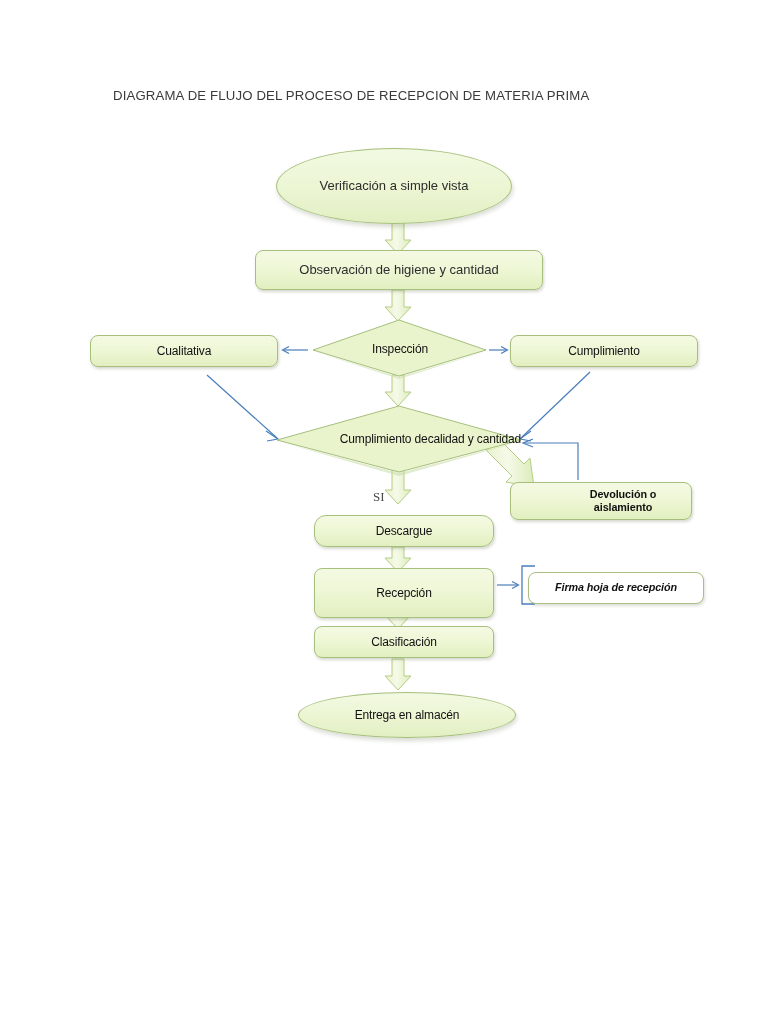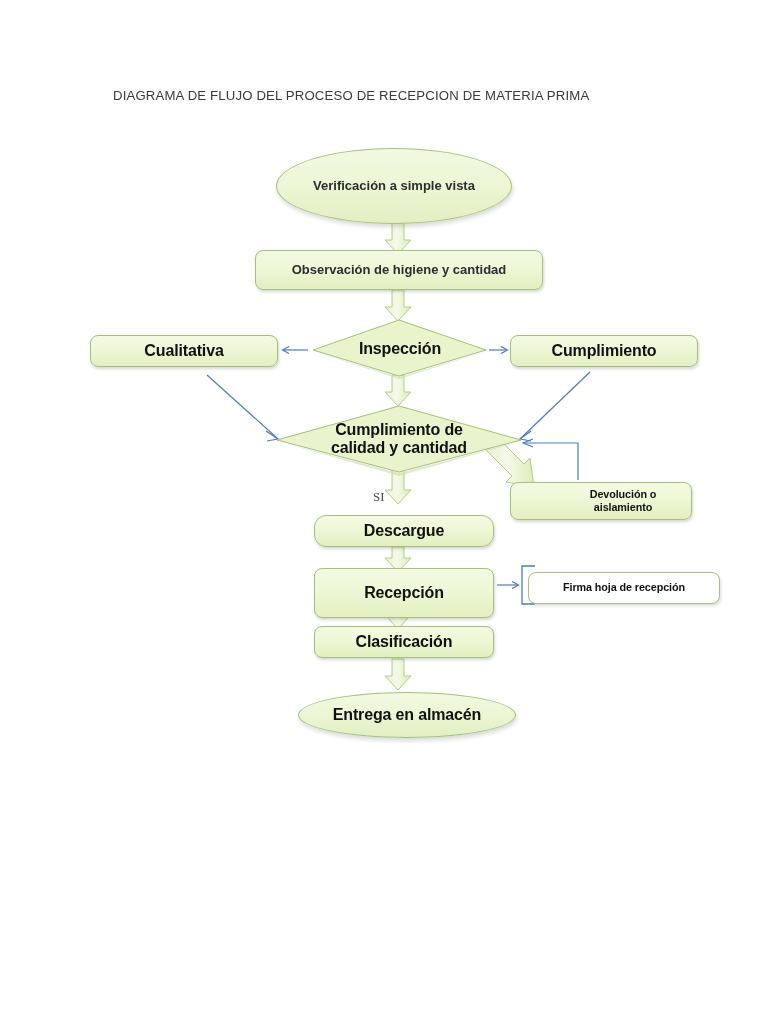--- a/index.html
+++ b/index.html
@@ -77,26 +77,26 @@
     width: 100%; height: 100%;
     display: flex;
     align-items: center;
     justify-content: center;
     text-align: center;
     pointer-events: none;
   }
   .t-thin {
     font-size: 13px;
     color: #2d2d2d;
-    font-weight: bold;
+    font-weight: normal;
   }
   .t-bold {
-    font-size: 16px;
+    font-size: 12px;
     color: #111111;
-    font-weight: bold;
+    font-weight: normal;
     letter-spacing: -0.15px;
   }
   .t-bold-sm {
     font-size: 10.8px;
     color: #111111;
     font-weight: bold;
     letter-spacing: -0.1px;
   }
   .si-label {
     position: absolute;
@@ -217,41 +217,41 @@
 
   <div class="node shape-proc" style="left:90px; top:335px; width:188px; height:32px;">
     <span class="lbl t-bold">Cualitativa</span>
   </div>
 
   <div class="node shape-proc" style="left:510px; top:335px; width:188px; height:32px;">
     <span class="lbl t-bold">Cumplimiento</span>
   </div>
 
   <div class="diamond-wrap" style="left:277px; top:406px; width:244px; height:66px;">
-    <div class="dtext" style="flex-direction:column;">
+    <div class="dtext" style="flex-direction:row;justify-content:flex-end;">
       <span class="t-bold">Cumplimiento de</span>
       <span class="t-bold">calidad y cantidad</span>
     </div>
   </div>
 
   <div class="si-label">SI</div>
 
   <div class="node shape-proc" style="left:510px; top:482px; width:182px; height:38px;padding-left:44px;">
     <span class="lbl t-bold-sm">Devolución o aislamiento</span>
   </div>
 
   <div class="node shape-proc" style="left:314px; top:515px; width:180px; height:32px;border-radius:12px;">
     <span class="lbl t-bold">Descargue</span>
   </div>
 
   <div class="node shape-proc" style="left:314px; top:568px; width:180px; height:50px;">
     <span class="lbl t-bold">Recepción</span>
   </div>
 
-  <div class="node shape-white" style="left:528px; top:572px; width:192px; height:32px;">
+  <div class="node shape-white" style="left:528px; top:572px; width:176px; height:32px;font-style:italic;">
     <span class="lbl t-bold-sm">Firma hoja de recepción</span>
   </div>
 
   <div class="node shape-proc" style="left:314px; top:626px; width:180px; height:32px;">
     <span class="lbl t-bold">Clasificación</span>
   </div>
 
   <div class="node shape-term" style="left:298px; top:692px; width:218px; height:46px;">
     <span class="lbl t-bold">Entrega en almacén</span>
   </div>

